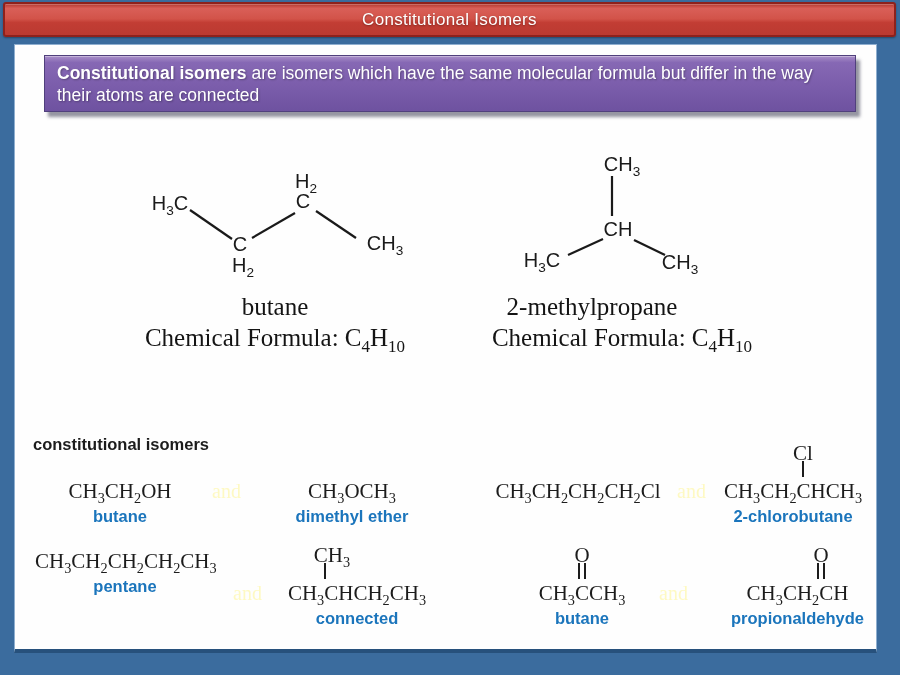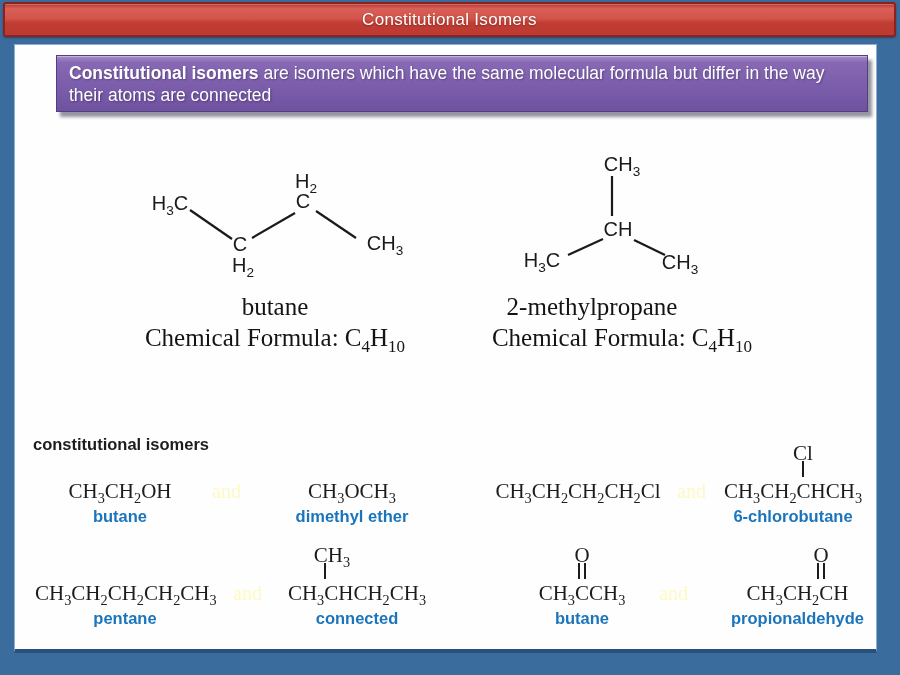--- a/index.html
+++ b/index.html
@@ -15,21 +15,21 @@
   }
   .banner span { color:#fff; font-size:17px; letter-spacing:.3px; text-shadow:0 1px 2px rgba(0,0,0,.35); }
 
   .panel {
     position:absolute; left:14px; top:44px; width:863px; height:609px; box-sizing:border-box;
     background:#fefefe; border:1px solid #8fafd0; border-bottom:4px solid #27517c;
     box-shadow:inset 0 0 0 2px #ffffff;
   }
 
   .definition {
-    position:absolute; left:56px; top:55px; width:812px; height:57px; box-sizing:border-box;
+    position:absolute; left:44px; top:55px; width:812px; height:57px; box-sizing:border-box;
     background:linear-gradient(180deg,#a98fc9 0%,#8668b4 12%,#7b5dab 55%,#6e52a0 100%);
     border:1px solid #50407c; box-shadow:4px 5px 3px rgba(45,45,70,.5), inset 0 1px 0 rgba(255,255,255,.35);
     color:#fff; font-size:17.5px; line-height:22px; padding:6px 12px;
     text-shadow:1px 1px 2px rgba(0,0,0,.3);
   }
   .definition .lead { font-weight:bold; }
 
   
   .struct { position:absolute; color:#1a1a1a; }
   .struct .atom {
@@ -114,24 +114,24 @@
   </div>
 
   <div class="chem-col" style="left:493px; top:479px; width:170px;">
     <div class="formula">CH<sub>3</sub>CH<sub>2</sub>CH<sub>2</sub>CH<sub>2</sub>Cl</div>
   </div>
   <span class="and" style="left:677px; top:480px;">and</span>
   <div class="chem-col" style="left:708px; top:479px; width:170px;">
     <span class="subst" style="left:95px;">Cl</span>
     <span class="bond-single" style="left:95px;"></span>
     <div class="formula">CH<sub>3</sub>CH<sub>2</sub>CHCH<sub>3</sub></div>
-    <div class="chem-name">6-chlorobutane</div>
+    <div class="chem-name">2-chlorobutane</div>
   </div>
 
-  <div class="chem-col" style="left:35px; top:581px; width:180px;">
+  <div class="chem-col" style="left:35px; top:549px; width:180px;">
     <div class="formula">CH<sub>3</sub>CH<sub>2</sub>CH<sub>2</sub>CH<sub>2</sub>CH<sub>3</sub></div>
     <div class="chem-name">pentane</div>
   </div>
   <span class="and" style="left:233px; top:582px;">and</span>
   <div class="chem-col" style="left:272px; top:581px; width:170px;">
     <span class="subst" style="left:60px;">CH<sub>3</sub></span>
     <span class="bond-single" style="left:53px;"></span>
     <div class="formula">CH<sub>3</sub>CHCH<sub>2</sub>CH<sub>3</sub></div>
     <div class="chem-name">connected</div>
   </div>

